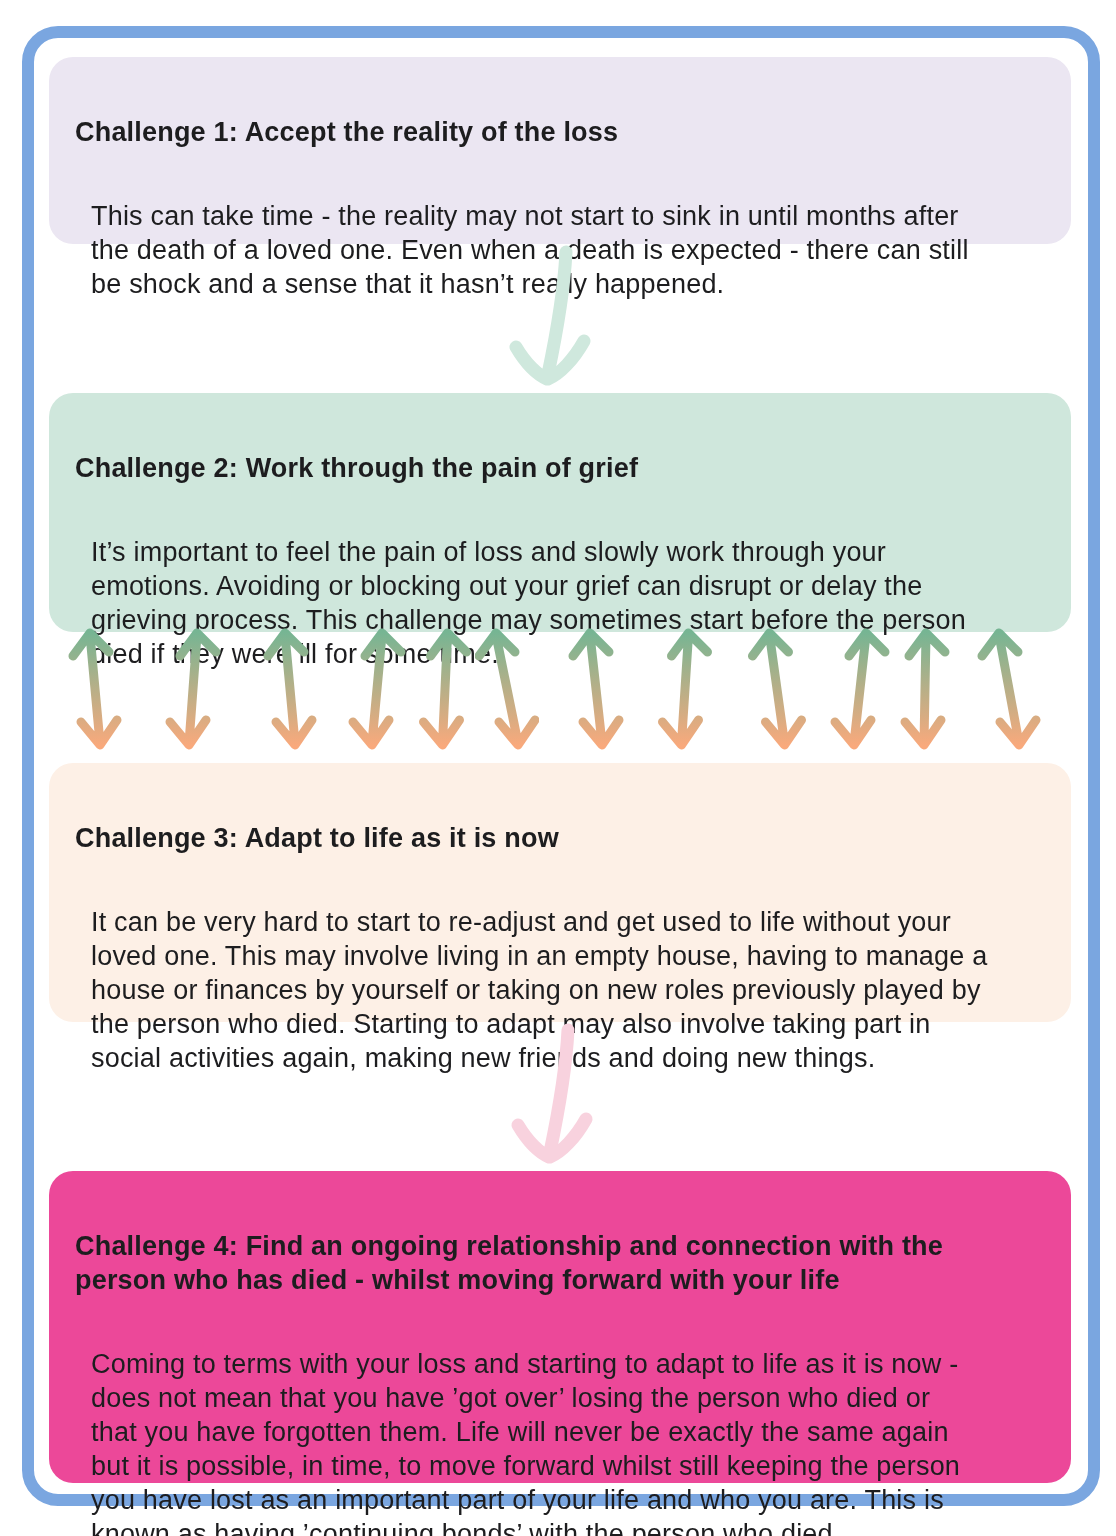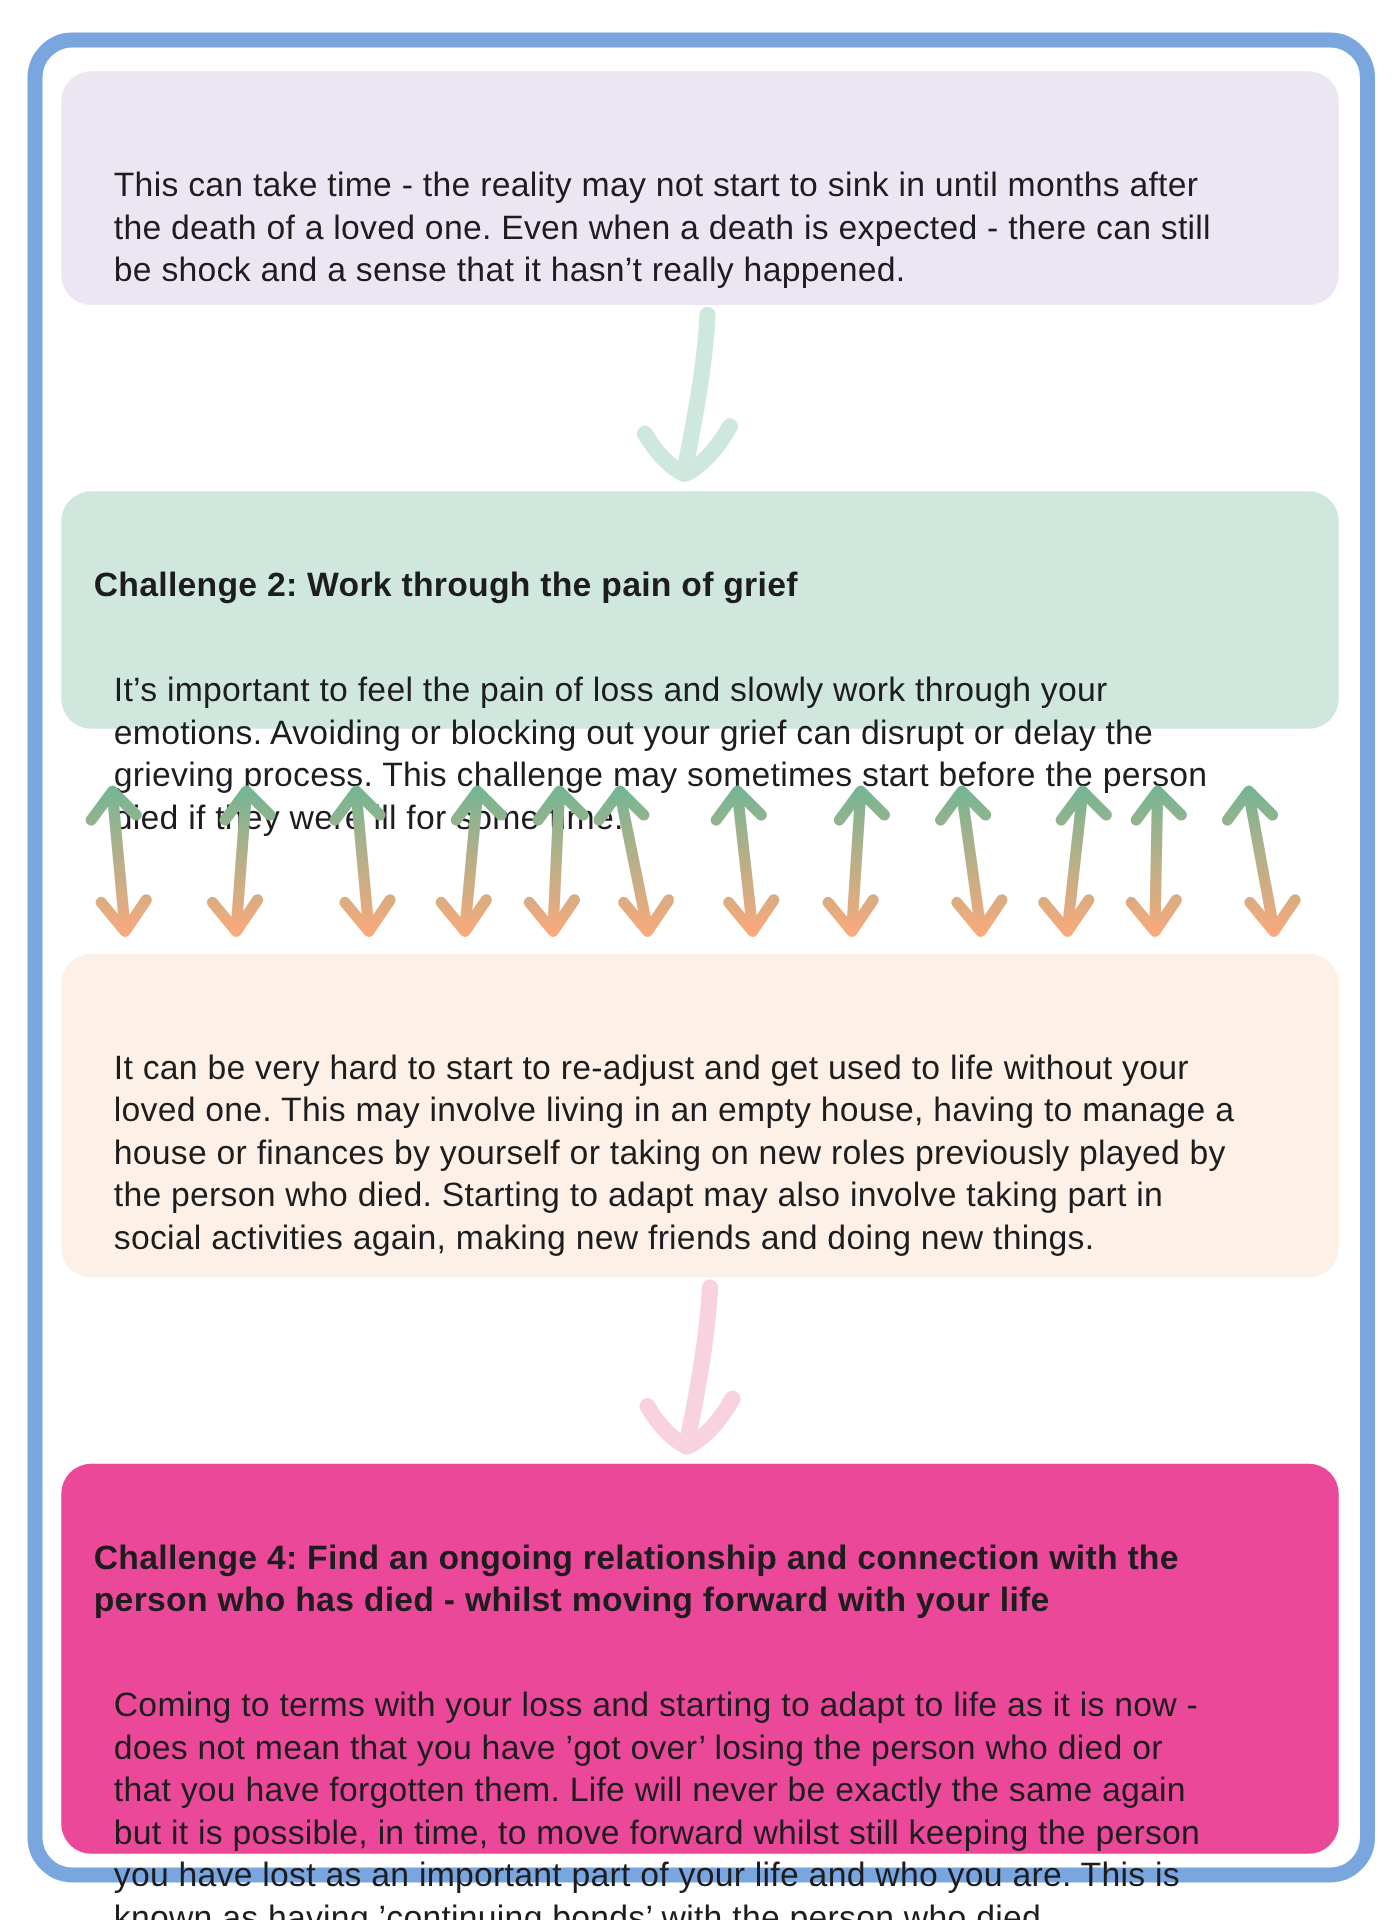--- a/index.html
+++ b/index.html
@@ -43,35 +43,36 @@
     margin: 0;
     font-size: 27px;
     line-height: 34px;
     white-space: pre-line;
   }
   .box .body {
     margin: 16px;
     white-space: pre-line;
   }
   .box-1 { top: 57px;   height: 187px; }
-  .box-2 { top: 393px;  height: 190px; }
+  .box-2 { top: 393px;  height: 239px; }
   .box-3 { top: 763px;  height: 259px; }
   .box-4 { top: 1171px; height: 312px; }
   .connector { position: absolute; }
   .connector svg { display: block; position: absolute; top: 0; }
   .single-arrow-zone-1 { left: 500px; top: 244px;  width: 120px; height: 150px; }
   .single-arrow-zone-2 { left: 502px; top: 1022px; width: 120px; height: 150px; }
   .double-arrow-strip  { left: 0;     top: 618px;  width: 1116px; height: 142px; }
 </style>
 </head>
 <body style="color: rgb(29, 29, 31);">
 
 <div class="frame" style="border-color: rgb(122, 166, 224);"></div>
 
 <section class="box box-1" style="background: rgb(235, 230, 242);">
+  <h2 class="title">Challenge 1: Accept the reality of the loss</h2>
   <p class="body">This can take time - the reality may not start to sink in until months after
 the death of a loved one. Even when a death is expected - there can still
 be shock and a sense that it hasn’t really happened.</p>
 </section>
 
 <div class="connector single-arrow-zone-1">
     <svg width="120" height="150" viewBox="0 0 120 150">
       <path d="M66 8 C64 48 56 92 48 130 M16 103 C26 120 38 131 47 135 M84 97 C74 115 60 130 48 135" fill="none" stroke="#cfe8dd" stroke-width="13" stroke-linecap="round" stroke-linejoin="round"></path>
     </svg>
   </div>
@@ -189,20 +190,21 @@
         <linearGradient id="grad11" gradientUnits="userSpaceOnUse" x1="0" y1="0" x2="0" y2="142">
           <stop offset="0.1" stop-color="#76b593"></stop>
           <stop offset="0.9" stop-color="#f9a97c"></stop>
         </linearGradient>
       </defs>
       <path d="M5 38 L22 15 L41 34 M22 17 L42 125 M23 104 L42 127 L59 102" fill="none" stroke="url(#grad11)" stroke-width="9" stroke-linecap="round" stroke-linejoin="round"></path>
     </svg>
   </div>
 
 <section class="box box-3" style="background: rgb(253, 240, 230);">
+  <h2 class="title">Challenge 3: Adapt to life as it is now</h2>
   <p class="body">It can be very hard to start to re-adjust and get used to life without your
 loved one. This may involve living in an empty house, having to manage a
 house or finances by yourself or taking on new roles previously played by
 the person who died. Starting to adapt may also involve taking part in
 social activities again, making new friends and doing new things.</p>
 </section>
 
 <div class="connector single-arrow-zone-2">
     <svg width="120" height="150" viewBox="0 0 120 150">
       <path d="M66 8 C64 48 56 92 48 130 M16 103 C26 120 38 131 47 135 M84 97 C74 115 60 130 48 135" fill="none" stroke="#f8d2de" stroke-width="13" stroke-linecap="round" stroke-linejoin="round"></path>

